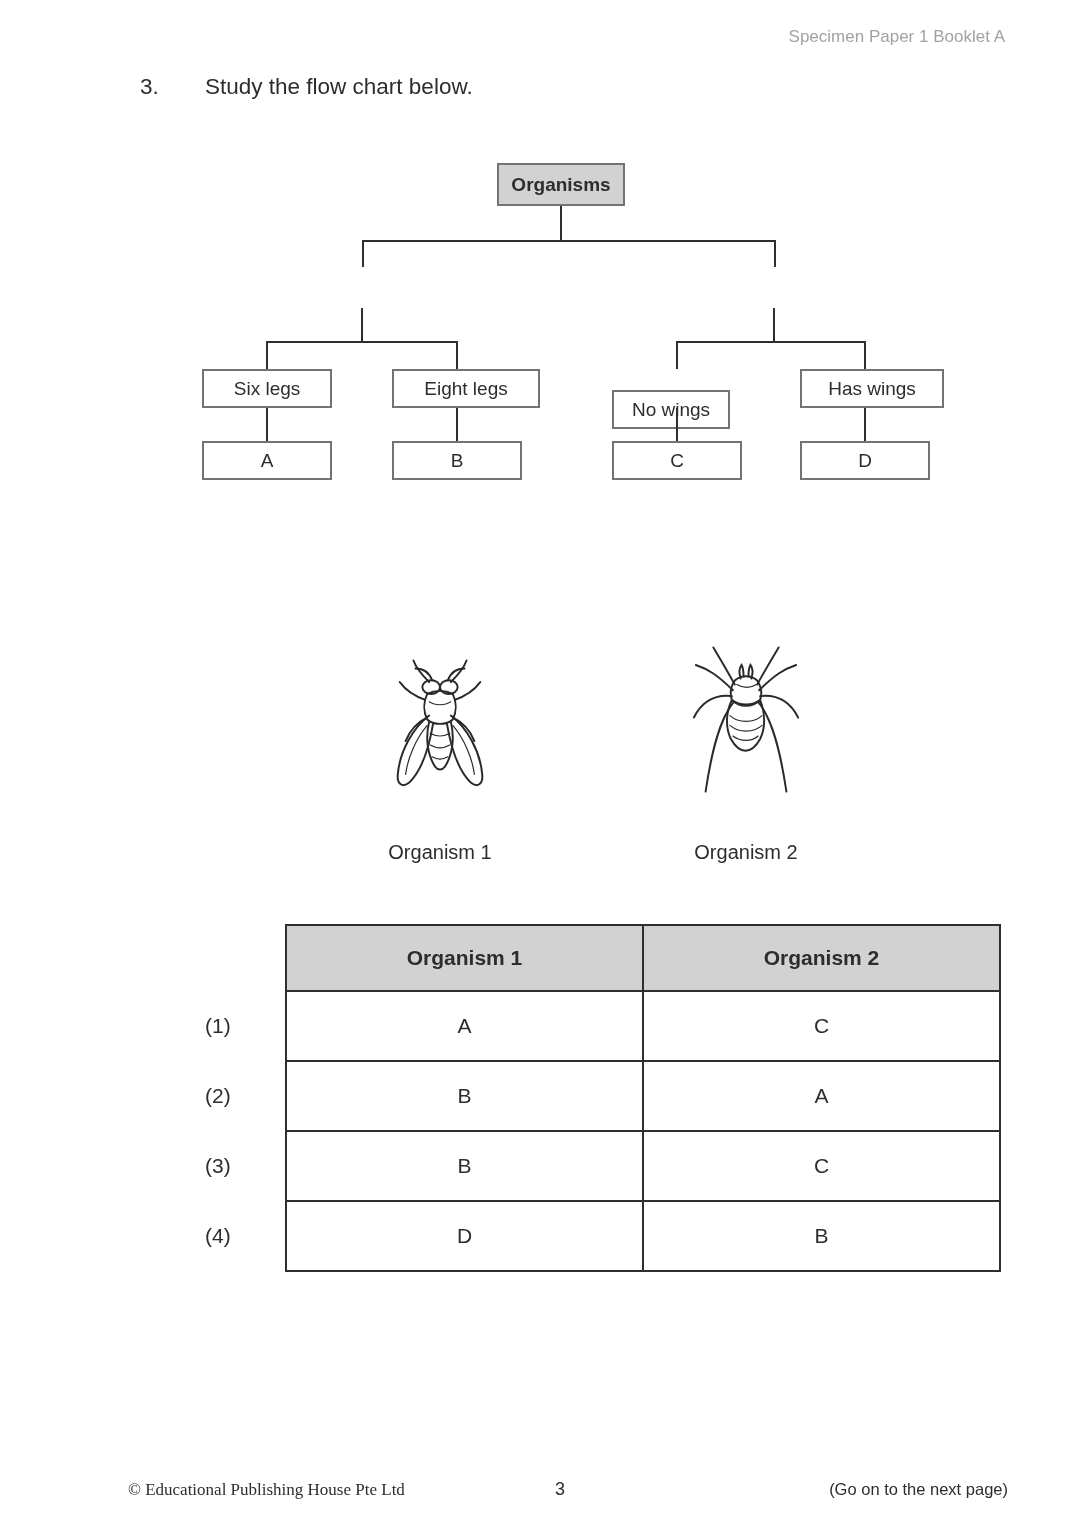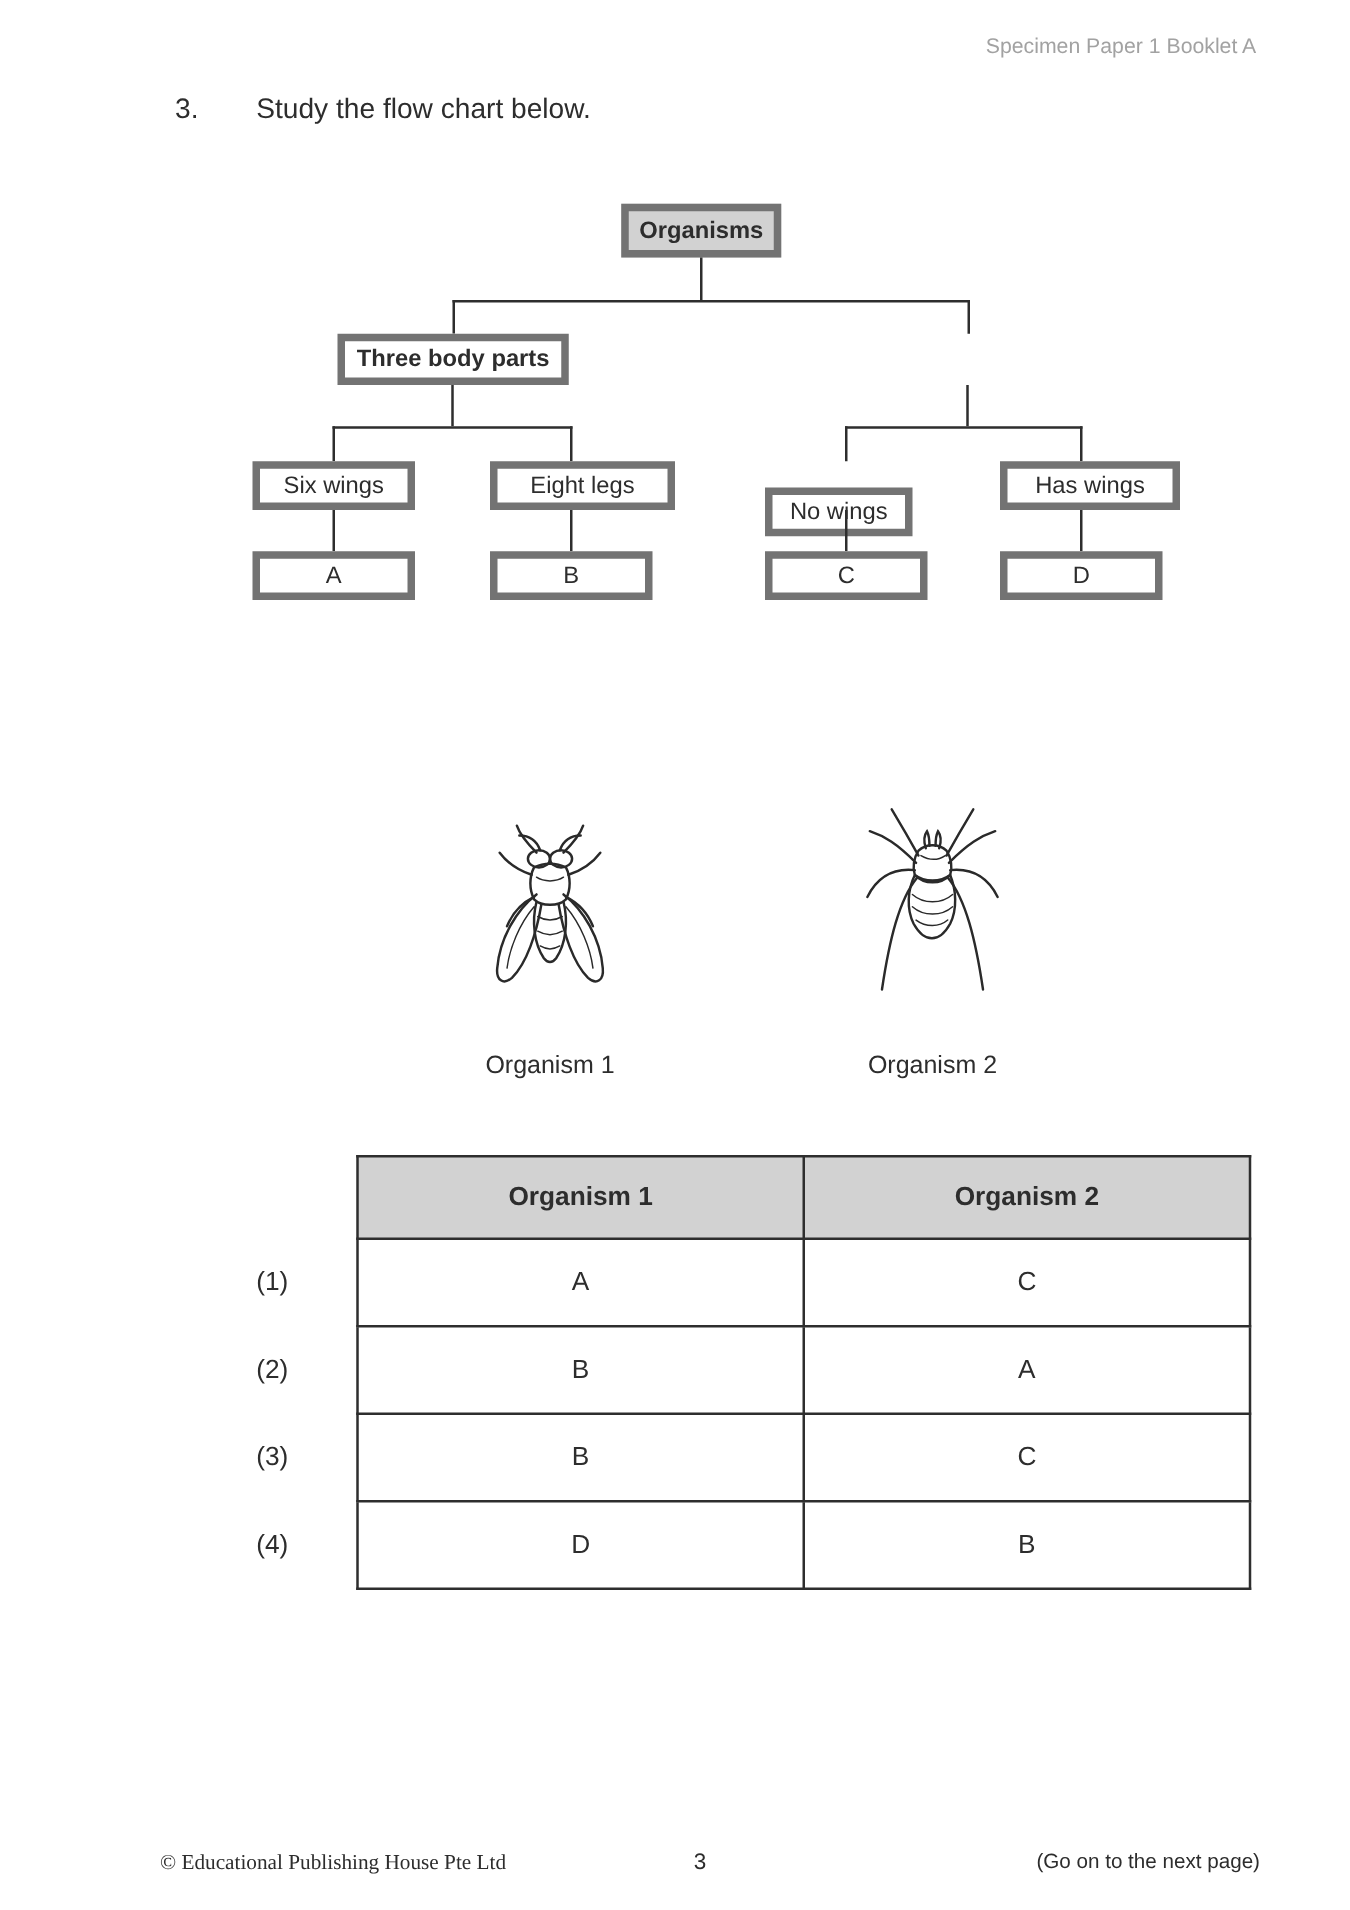--- a/index.html
+++ b/index.html
@@ -12,21 +12,21 @@
     position:absolute; top:27px; right:75px; font-size:17px; color:#a2a2a2;
   }
   .qnum { position:absolute; left:140px; top:74px; font-size:22.5px; }
   .qintro { position:absolute; left:205px; top:74px; font-size:22.5px; }
   .qprompt {
     position:absolute; left:205px; top:553px; width:812px;
     font-size:22.5px; line-height:1.43;
   }
   
   .fbox {
-    position:absolute; border:6px solid #737373; background:#ffffff;
+    position:absolute; border:2px solid #737373; background:#ffffff;
     display:flex; align-items:center; justify-content:center;
     font-size:19px; text-align:center;
   }
   .fbox.grey { background:#d2d2d2; }
   .fbox.bold { font-weight:bold; }
   .lineV { position:absolute; width:2px; background:#2e2e2e; }
   .lineH { position:absolute; height:2px; background:#2e2e2e; }
   
   .org-img { position:absolute; }
   .org-label { position:absolute; top:841px; font-size:20px; text-align:center; width:160px; }
@@ -64,36 +64,33 @@
 
   <div class="fbox grey bold" style="left:497px; top:163px; width:128px; height:43px;">
     <span>Organisms</span>
   </div>
 
   <div class="lineV" style="left:560px; top:206px; height:34px;"></div>
   <div class="lineH" style="left:362px; top:240px; width:414px;"></div>
   <div class="lineV" style="left:362px; top:240px; height:27px;"></div>
   <div class="lineV" style="left:774px; top:240px; height:27px;"></div>
 
-  <div class="fbox bold" style="left:270px; top:267px; width:185px; height:41px;">
-    <span>Three body parts</span>
-  </div>
 
   <div class="lineV" style="left:361px; top:308px; height:33px;"></div>
   <div class="lineH" style="left:266px; top:341px; width:192px;"></div>
   <div class="lineV" style="left:266px; top:341px; height:28px;"></div>
   <div class="lineV" style="left:456px; top:341px; height:28px;"></div>
 
   <div class="lineV" style="left:773px; top:308px; height:33px;"></div>
   <div class="lineH" style="left:676px; top:341px; width:190px;"></div>
   <div class="lineV" style="left:676px; top:341px; height:28px;"></div>
   <div class="lineV" style="left:864px; top:341px; height:28px;"></div>
 
   <div class="fbox" style="left:202px; top:369px; width:130px; height:39px;">
-    <span>Six wings</span>
+    <span>Six legs</span>
   </div>
   <div class="fbox" style="left:392px; top:369px; width:148px; height:39px;">
     <span>Eight legs</span>
   </div>
   <div class="fbox" style="left:612px; top:390px; width:118px; height:39px;">
     <span>No wings</span>
   </div>
   <div class="fbox" style="left:800px; top:369px; width:144px; height:39px;text-align:right;">
     <span>Has wings</span>
   </div>

